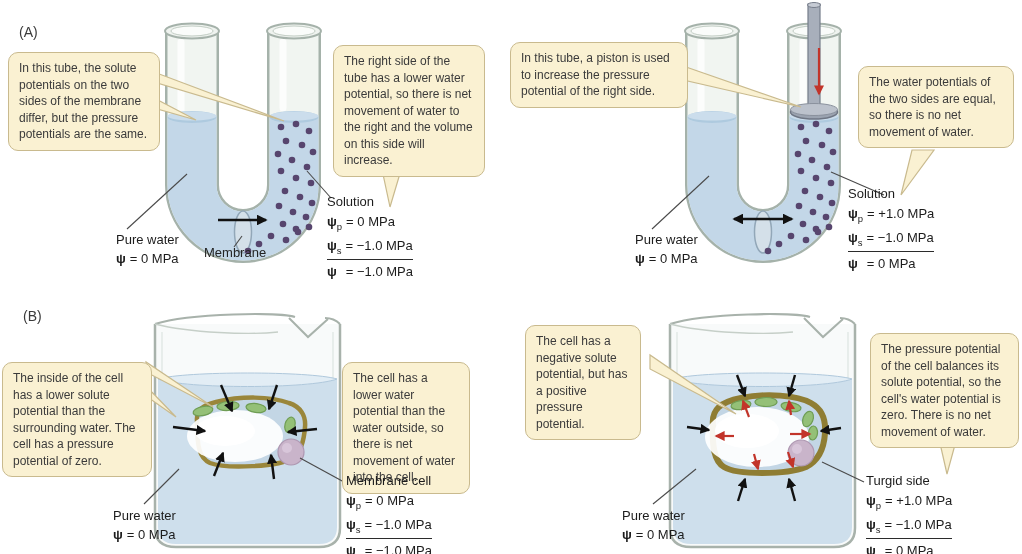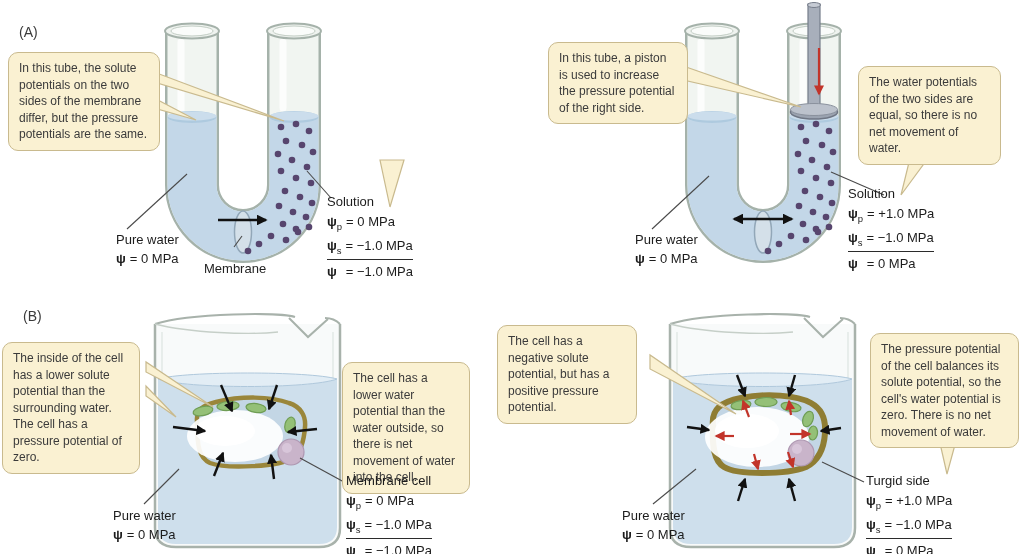--- a/index.html
+++ b/index.html
@@ -195,32 +195,33 @@
     <line x1="300" y1="458" x2="344" y2="482"></line>
     <line x1="653" y1="504" x2="696" y2="469"></line>
     <line x1="822" y1="462" x2="864" y2="482"></line>
   </g>
 </svg>
 
 <div class="panel-letter" style="left:19px;top:24px">(A)</div>
 <div class="panel-letter" style="left:23px;top:308px">(B)</div>
 
 <div class="callout" style="left:8px;top:52px;width:152px">In this tube, the solute potentials on the two sides of the membrane differ, but the pressure potentials are the same.</div>
-<div class="callout" style="left:548px;top:42px;width:140px">In this tube, a piston is used to increase the pressure potential of the right side.</div>
-<div class="callout" style="left:858px;top:66px;width:143px">The water potentials of the two sides are equal, so there is no net movement of water.</div>
-<div class="callout" style="left:2px;top:342px;width:138px">The inside of the cell has a lower solute potential than the surrounding water. The cell has a pressure potential of zero.</div>
+<div class="callout" style="left:333px;top:45px;width:152px">The right side of the tube has a lower water potential, so there is net movement of water to the right and the volume on this side will increase.</div>
+<div class="callout" style="left:510px;top:42px;width:178px">In this tube, a piston is used to increase the pressure potential of the right side.</div>
+<div class="callout" style="left:858px;top:66px;width:156px">The water potentials of the two sides are equal, so there is no net movement of water.</div>
+<div class="callout" style="left:2px;top:362px;width:150px">The inside of the cell has a lower solute potential than the surrounding water. The cell has a pressure potential of zero.</div>
 <div class="callout" style="left:342px;top:362px;width:128px">The cell has a lower water potential than the water outside, so there is net movement of water into the cell.</div>
-<div class="callout" style="left:497px;top:325px;width:140px">The cell has a negative solute potential, but has a positive pressure potential.</div>
+<div class="callout" style="left:525px;top:325px;width:116px">The cell has a negative solute potential, but has a positive pressure potential.</div>
 <div class="callout" style="left:870px;top:333px;width:149px">The pressure potential of the cell balances its solute potential, so the cell's water potential is zero. There is no net movement of water.</div>
 
 <div class="pw" style="left:116px;top:230px">
   <div class="lab">Pure water</div>
   <div class="vrow"><span class="psi">ψ</span><span class="rest">= 0 MPa</span></div>
 </div>
-<div class="tlabel" style="left:204px;top:260px">Membrane</div>
+<div class="tlabel" style="left:204px;top:244px">Membrane</div>
 <div class="valblock" style="left:327px;top:192px">
   <div class="lab">Solution</div>
   <div class="vrow"><span class="psi">ψ</span><sub>p</sub><span class="rest">= 0 MPa</span></div>
   <div class="vrow sum"><span class="psi">ψ</span><sub>s</sub><span class="rest">= −1.0 MPa</span></div>
   <div class="vrow total"><span class="psi">ψ</span><span class="rest">= −1.0 MPa</span></div>
 </div>
 
 <div class="pw" style="left:635px;top:230px">
   <div class="lab">Pure water</div>
   <div class="vrow"><span class="psi">ψ</span><span class="rest">= 0 MPa</span></div>

